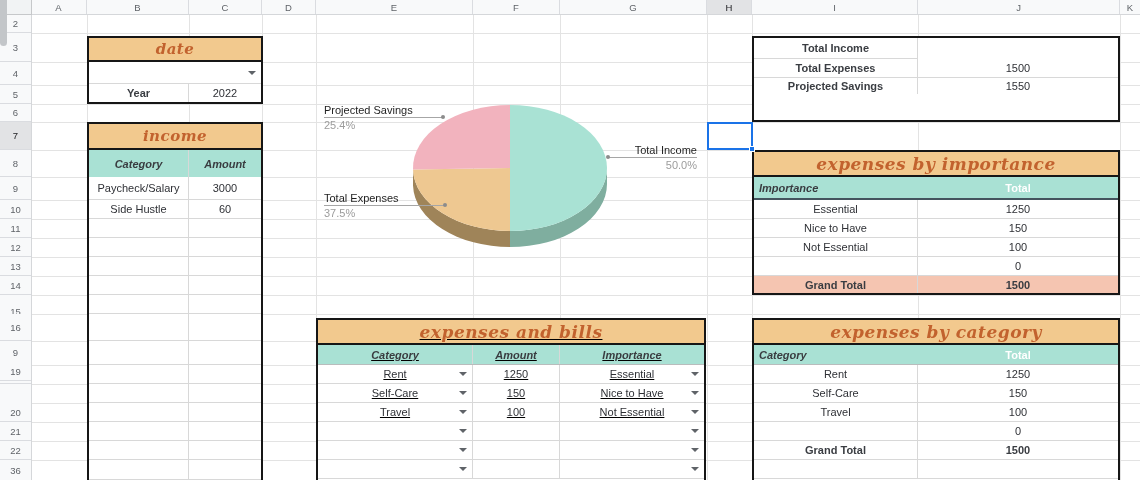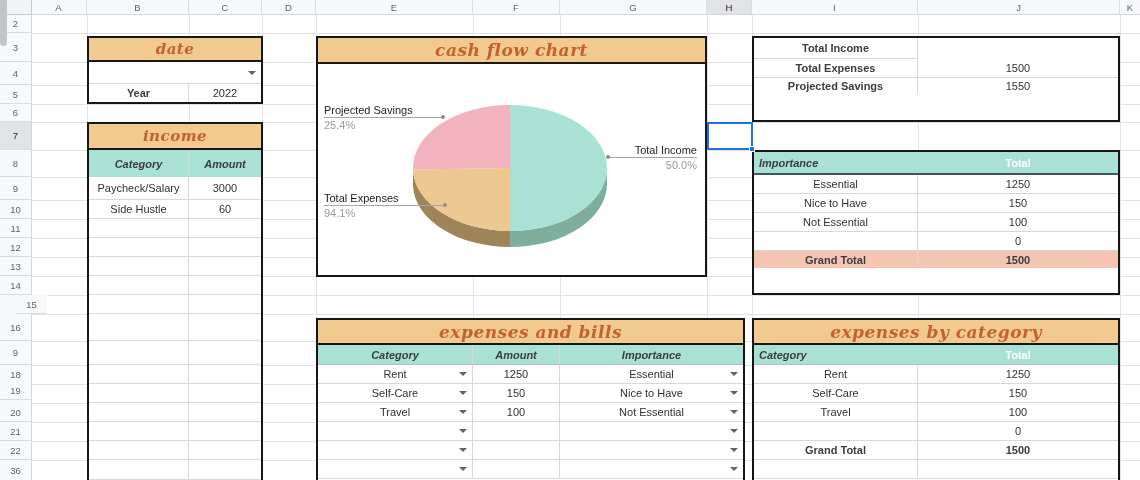--- a/index.html
+++ b/index.html
@@ -107,25 +107,25 @@
       <div class="rowhead" style="top: 85px; height: 19px;">5</div>
       <div class="rowhead" style="top: 104px; height: 18px;">6</div>
       <div class="rowhead hl" style="top: 122px; height: 28px;">7</div>
       <div class="rowhead" style="top: 150px; height: 27px;">8</div>
       <div class="rowhead" style="top: 177px; height: 23px;">9</div>
       <div class="rowhead" style="top: 200px; height: 19px;">10</div>
       <div class="rowhead" style="top: 219px; height: 19px;">11</div>
       <div class="rowhead" style="top: 238px; height: 19px;">12</div>
       <div class="rowhead" style="top: 257px; height: 19px;">13</div>
       <div class="rowhead" style="top: 276px; height: 19px;">14</div>
-      <div class="rowhead" style="top: 295px; height: 19px; margin-left: 16px;">15</div>
+      <div class="rowhead" style="top: 302px; height: 19px;">15</div>
       <div class="rowhead" style="top: 314px; height: 27px;">16</div>
       <div class="rowhead" style="top: 341px; height: 24px;">9</div>
       <div class="rowhead" style="top: 365px; height: 19px;">18</div>
-      <div class="rowhead" style="top: 381px; height: 19px;">19</div>
+      <div class="rowhead" style="top: 362px; height: 19px;">19</div>
       <div class="rowhead" style="top: 403px; height: 19px;">20</div>
       <div class="rowhead" style="top: 422px; height: 19px;">21</div>
       <div class="rowhead" style="top: 441px; height: 19px;">22</div>
       <div class="rowhead" style="top: 460px; height: 21px;">36</div>
     </div>
   <div class="corner"></div>
   <div class="pane-bar"></div>
 
   <div class="tbl" style="left:87px;top:36px;width:176px;height:68px;">
     <div class="thead script15" style="height: 24px; background: rgb(242, 201, 142); color: rgb(194, 98, 46);">date</div>
@@ -204,40 +204,37 @@
           <div class="cell bdr" style="width:100px;"></div>
                  <div class="cell" style="flex:1;"></div>
         </div>
         <div class="row" style="height: 20px;">
           <div class="cell bdr" style="width:100px;"></div>
                  <div class="cell" style="flex:1;"></div>
         </div>
       </div>
   </div>
 
-  <div class="tbl" style="left:316px;top:36px;width:391px;height:241px;">
-    <div class="thead script17" style="height: 26px; background: rgb(242, 201, 142); color: rgb(194, 98, 46);">cash flow chart</div>
-  </div>
   <svg class="chart-area" style="left:318px;top:64px;" width="387" height="211" viewBox="0 0 387 211">
     <path d="M289,104 A97,63 0 0 1 192,167 L192,183 A97,63 0 0 0 289,120 Z" fill="#7fae9f"></path>
     <path d="M192,167 A97,63 0 0 1 95,105.6 L95,121.6 A97,63 0 0 0 192,183 Z" fill="#9f8459"></path>
     <path d="M192,104 L192,41 A97,63 0 0 1 192,167 Z" fill="#a9e2d4"></path>
     <path d="M192,104 L192,167 A97,63 0 0 1 95,105.6 Z" fill="#eec891"></path>
     <path d="M192,104 L95,105.6 A97,63 0 0 1 192,41 Z" fill="#f2b3be"></path>
   </svg>
 
   <div class="pielabel" style="left:324px;top:104px;">Projected Savings</div>
   <div class="leader" style="left:324px;top:117px;width:120px;"></div>
   <div class="leaderdot" style="left:441px;top:115px;"></div>
   <div class="pielabel gray" style="left:324px;top:119px;">25.4%</div>
 
   <div class="pielabel" style="left:324px;top:192px;">Total Expenses</div>
   <div class="leader" style="left:324px;top:205px;width:122px;"></div>
   <div class="leaderdot" style="left:443px;top:203px;"></div>
-  <div class="pielabel gray" style="left:324px;top:207px;">94.1%</div>
+  <div class="pielabel gray" style="left:324px;top:207px;">37.5%</div>
 
   <div class="pielabel" style="left:597px;top:144px;width:100px;text-align:right;">Total Income</div>
   <div class="leader" style="left:609px;top:157px;width:88px;"></div>
   <div class="leaderdot" style="left:606px;top:155px;"></div>
   <div class="pielabel gray" style="left:597px;top:159px;width:100px;text-align:right;">50.0%</div>
 
   <div class="tbl" style="left:752px;top:36px;width:368px;height:86px;">
     <div class="row" style="height:21px;">
       <div class="cell bdr b" style="width:164px;">Total Income</div>
     </div>
@@ -245,20 +242,21 @@
       <div class="cell bdr b" style="width:164px;">Total Expenses</div>
       <div class="cell" style="flex:1;">1500</div>
     </div>
     <div class="row" style="height:16px;">
       <div class="cell bdr b" style="width:164px;border-bottom:none;">Projected Savings</div>
       <div class="cell" style="flex:1;border-bottom:none;">1550</div>
     </div>
   </div>
 
   <div class="tbl" style="left:752px;top:150px;width:368px;height:145px;">
+    <div class="thead script17" style="height: 25px; background: rgb(242, 201, 142); color: rgb(194, 98, 46);">expenses by importance</div>
     <div class="row teal" style="height:23px;border-bottom:2px solid #44545e;box-sizing:border-box;">
       <div class="cell ital left" style="width: 164px; background: rgb(169, 225, 212);">Importance</div>
       <div class="cell wtotal" style="flex: 1 1 0%; background: rgb(169, 225, 212);">Total</div>
     </div>
     <div class="row" style="height:19px;">
       <div class="cell bdr" style="width:164px;">Essential</div>
       <div class="cell" style="flex:1;">1250</div>
     </div>
     <div class="row" style="height:19px;">
       <div class="cell bdr" style="width:164px;">Nice to Have</div>
@@ -271,21 +269,21 @@
     <div class="row" style="height:19px;">
       <div class="cell bdr" style="width:164px;"></div>
       <div class="cell" style="flex:1;">0</div>
     </div>
     <div class="row salmon" style="height:17px;">
       <div class="cell bdr b" style="width: 164px; border-bottom: none; background: rgb(245, 197, 177);">Grand Total</div>
       <div class="cell b" style="flex: 1 1 0%; border-bottom: none; background: rgb(245, 197, 177);">1500</div>
     </div>
   </div>
 
-  <div class="tbl" style="left:316px;top:318px;width:429px;height:162px;border-bottom:none;">
+  <div class="tbl" style="left:316px;top:318px;width:390px;height:162px;border-bottom:none;text-decoration:underline;">
     <div class="thead script17" style="height: 25px; background: rgb(242, 201, 142); color: rgb(194, 98, 46);">expenses and bills</div>
     <div class="row teal" style="height:20px;border-bottom:1px solid #b9bcbc;box-sizing:border-box;">
       <div class="cell bdr ital" style="width: 155px; background: rgb(169, 225, 212);">Category</div>
       <div class="cell bdr ital" style="width: 87px; background: rgb(169, 225, 212);">Amount</div>
       <div class="cell ital" style="flex: 1 1 0%; background: rgb(169, 225, 212);">Importance</div>
     </div>
     <div id="bills-rows">
         <div class="row" style="height: 19px;">
           <div class="cell bdr" style="width:155px;">
        <span>Rent</span>

